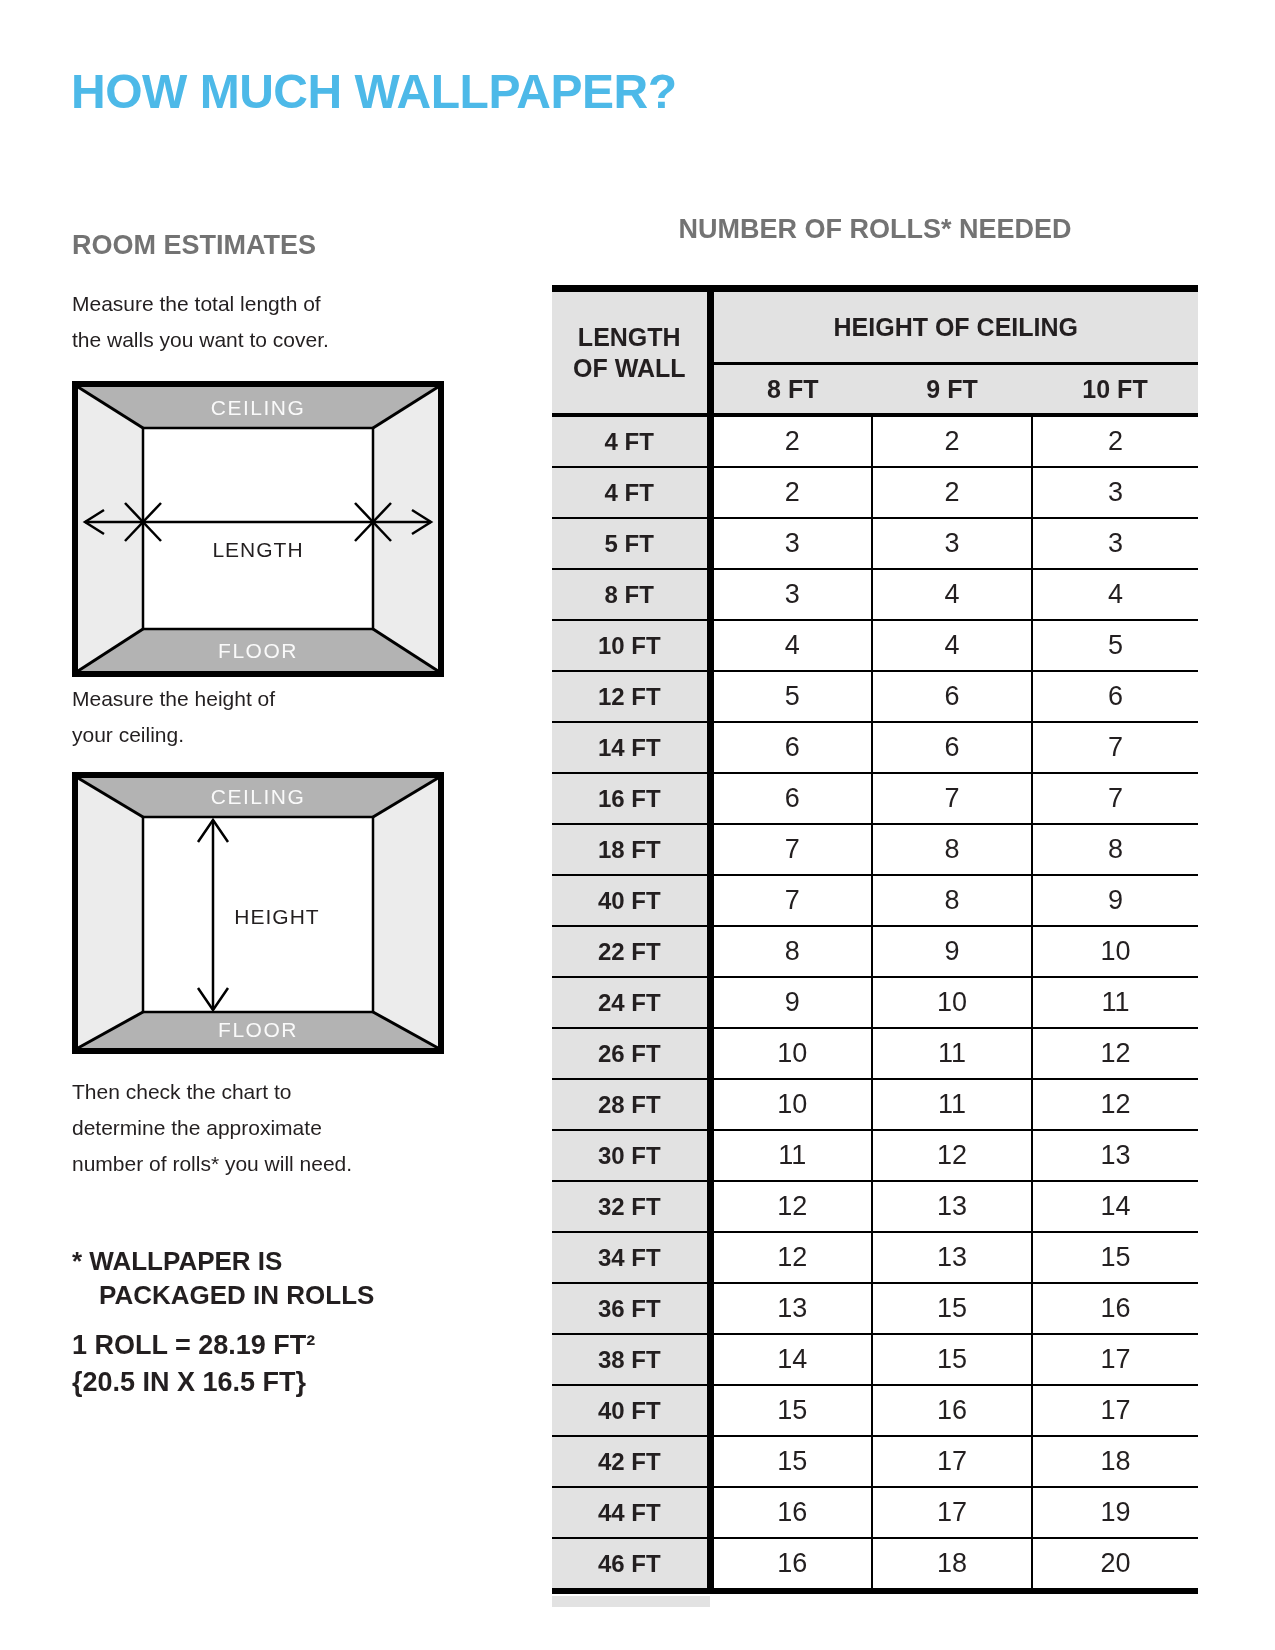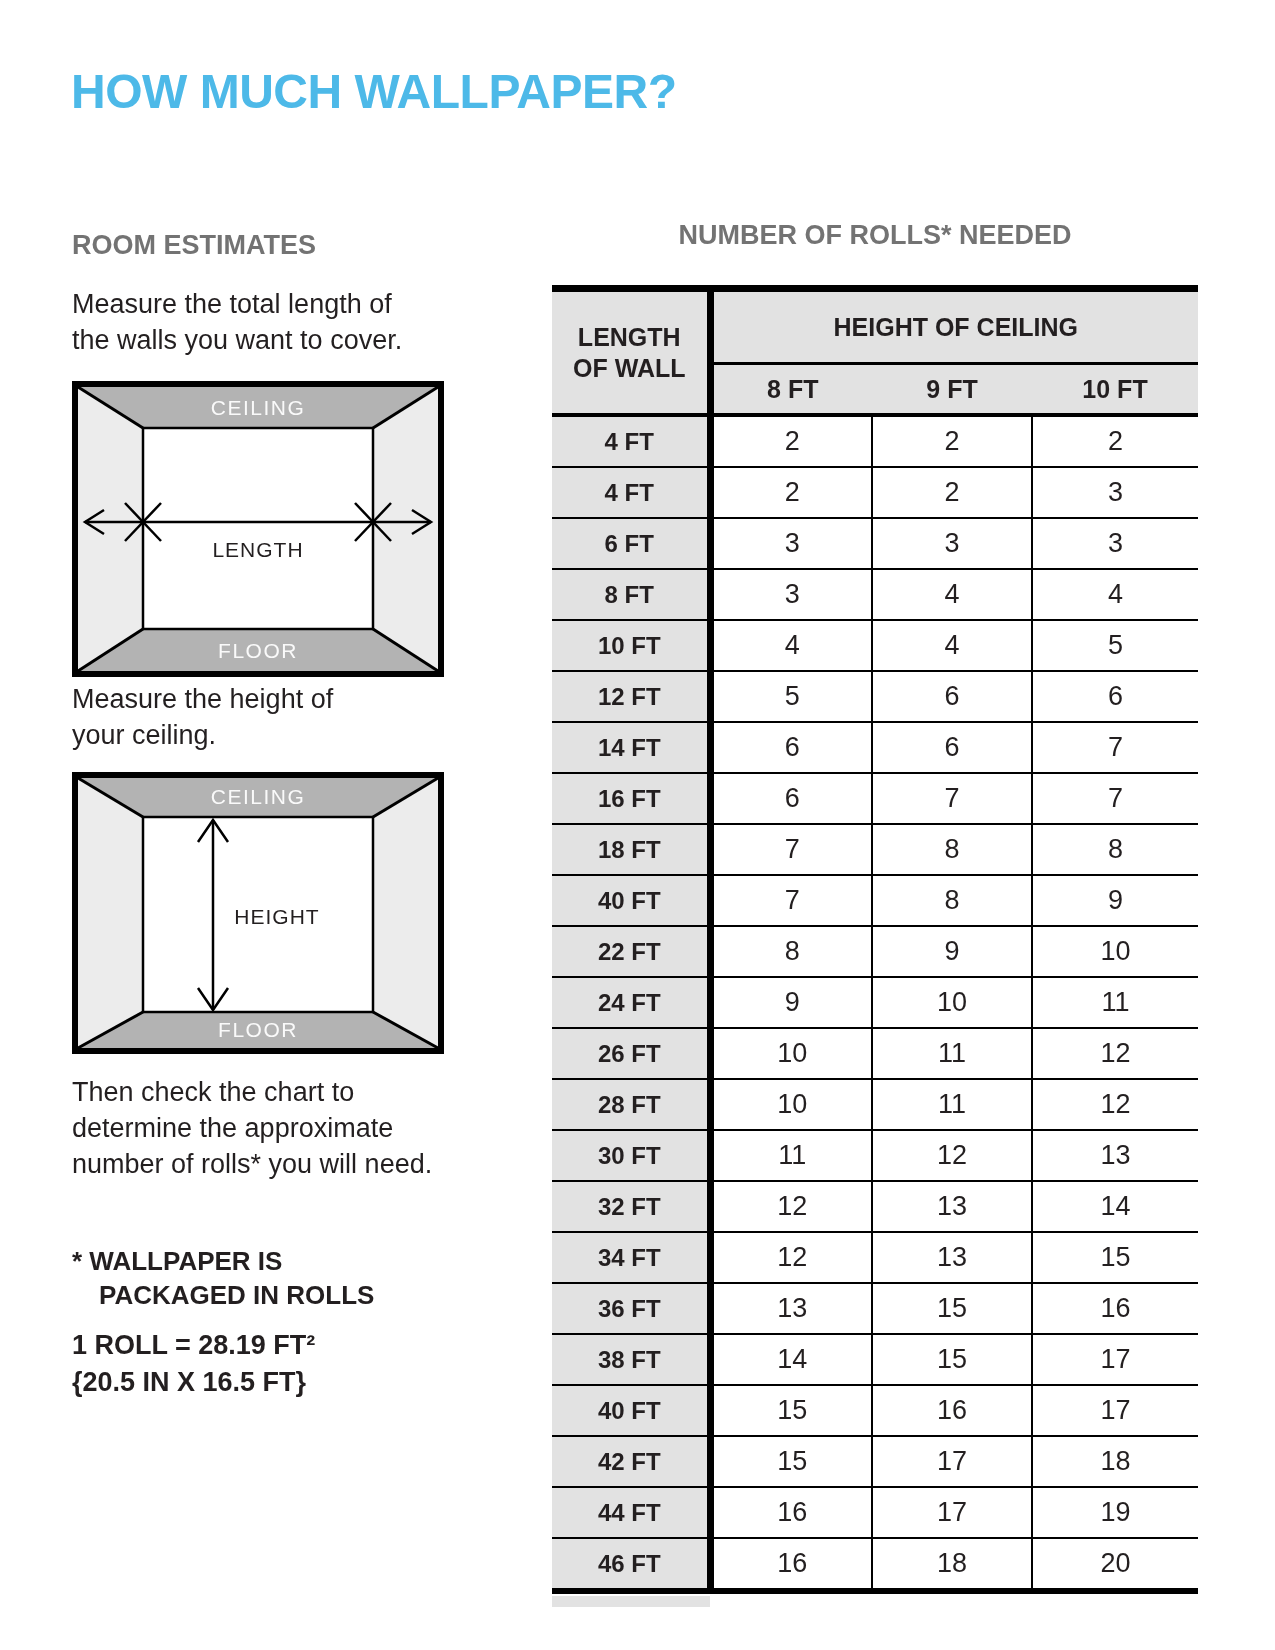--- a/index.html
+++ b/index.html
@@ -10,39 +10,39 @@
   .page-title{
     position:absolute;left:71px;top:64px;
     font-size:48px;font-weight:bold;letter-spacing:-0.5px;color:#4db9e8;
   }
   .col-heading{
     font-size:27px;font-weight:bold;color:#737373;letter-spacing:0;
   }
   .left-heading{position:absolute;left:72px;top:230px;}
   .para{
     position:absolute;left:72px;width:400px;
-    font-size:27px;line-height:36px;white-space:pre-line;color:#231f20;
+    font-size:21px;line-height:36px;white-space:pre-line;color:#231f20;
   }
   .para1{top:286px;}
   .para2{top:681px;}
   .para3{top:1074px;}
   .diagram{position:absolute;left:72px;}
   .diagram1{top:381px;}
   .diagram2{top:772px;}
   .footnote{
     position:absolute;left:72px;top:1244px;width:400px;
     font-size:26px;line-height:34px;font-weight:bold;white-space:pre-line;
     padding-left:27px;text-indent:-27px;color:#231f20;
   }
   .roll-info{
     position:absolute;left:72px;top:1327px;width:420px;
     font-size:27px;line-height:37px;font-weight:bold;white-space:pre-line;color:#231f20;
   }
   .table-heading{
-    position:absolute;left:552px;top:220px;width:646px;text-align:center;
+    position:absolute;left:552px;top:214px;width:646px;text-align:center;
   }
   table.rolls{
     position:absolute;left:552px;top:285px;width:646px;
     border-collapse:collapse;table-layout:fixed;
     border-top:7px solid #000;border-bottom:6px solid #000;
   }
   table.rolls th, table.rolls td{padding:0;vertical-align:middle;text-align:center;}
   th.corner{
     background:#e2e2e2;border-right:7px solid #000;border-bottom:4px solid #000;
     font-size:25px;font-weight:bold;line-height:31px;white-space:pre-line;color:#231f20;
@@ -169,21 +169,21 @@
         <td class="val">2</td>
         <td class="val">2</td>
       </tr>
         <tr>
         <td class="rowlabel">4 FT</td>
         <td class="val">2</td>
         <td class="val">2</td>
         <td class="val">3</td>
       </tr>
         <tr>
-        <td class="rowlabel">6 FT</td>
+        <td class="rowlabel">5 FT</td>
         <td class="val">3</td>
         <td class="val">3</td>
         <td class="val">3</td>
       </tr>
         <tr>
         <td class="rowlabel">8 FT</td>
         <td class="val">3</td>
         <td class="val">4</td>
         <td class="val">4</td>
       </tr>

